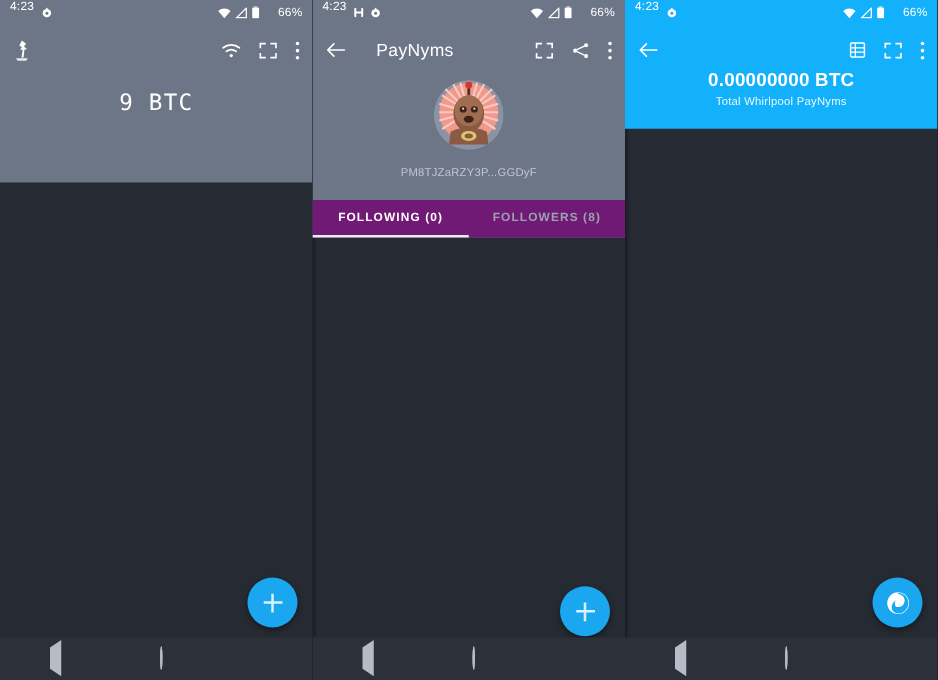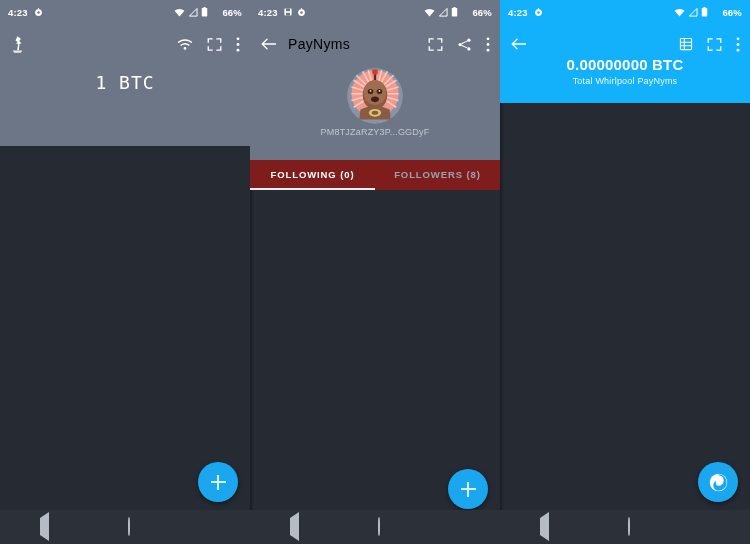--- a/index.html
+++ b/index.html
@@ -18,46 +18,45 @@
   
   #panel-left  { left: 0;   width: 250px; background: #262b33; }
   
   #panel-mid   { left: 250px; width: 250px; background: #262b33; }
   
   #panel-right { left: 500px; width: 250px; background: #262b33; }
 
   
   .statusbar {
     position: relative; height: 20px; width: 100%;
-    display: flex; align-items: center;
-    padding: 12px 8px; font-size: 9.5px; color: #ffffff;
+    display: flex; 
+    padding: 0 8px; font-size: 9.5px; color: #ffffff;
     letter-spacing: .2px;
-    font-weight: bold;
   }
   .sb-time { font-size: 9.5px; }
   .sb-left-icons { display: flex; align-items: center; gap: 5px; margin-left: 6px; }
   .sb-right { margin-left: auto; display: flex; align-items: center; gap: 3px; }
   .sb-right .pct { font-size: 9.5px; margin-left: 11px; }
   .sb-ico { display: inline-block; line-height: 0; }
 
   
   .toolbar {
     position: relative; height: 40px; width: 100%;
     display: flex; align-items: center; padding: 0 10px;
   }
   .tb-title {
-    font-size: 14px; color: #000000; margin-left: 11px; letter-spacing: .3px;
+    font-size: 14px; color: #ffffff; margin-left: 24px; letter-spacing: .3px;
   }
   .tb-spacer { flex: 1 1 auto; }
   .tb-actions { display: flex; align-items: center; gap: 14px; }
   .tb-btn { line-height: 0; cursor: pointer; }
 
   
   .hdr-grey { background: #6d7687; }
-  .hdr-grey-dim { background: #7f1d1d; }
+  .hdr-grey-dim { background: #701a75; }
 
   
   #left-header { position: relative; height: 146px; }
   .balance-wrap {
     position: absolute; left: 0; right: 0; top: 72px;
     text-align: center;
   }
   .balance-big {
     font-family: "DejaVu Sans Mono", "Liberation Mono", monospace;
     font-size: 18px; color: #ffffff; letter-spacing: 1px;
@@ -67,21 +66,21 @@
   #mid-header { position: relative; height: 190px; background: #6d7687; }
   .paynym-block { position: relative; padding-top: 4px; text-align: center; }
   .avatar {
     width: 56px; height: 56px; border-radius: 50%;
     margin: 0 auto; overflow: hidden; display: block;
   }
   .paynym-name {
     margin-top: 7px; font-size: 11px; color: #ffffff; letter-spacing: .2px;
   }
   .paynym-code {
-    margin-top: 3px; font-size: 9px; color: #c2c7d0; letter-spacing: .2px;
+    margin-top: 13px; font-size: 9px; color: #c2c7d0; letter-spacing: .2px;
   }
   .tabs {
     position: absolute; left: 0; right: 0; bottom: 0;
     display: flex; height: 30px; align-items: center;
   }
   .tab {
     flex: 1 1 50%; text-align: center; font-size: 9.5px;
     letter-spacing: .9px; font-weight: bold; cursor: pointer;
     position: relative; height: 30px; line-height: 30px;
   }
@@ -203,21 +202,21 @@
             <svg width="4" height="15" viewBox="0 0 4 18">
               <circle cx="2" cy="2.2" r="1.7" fill="#fff"></circle>
                 <circle cx="2" cy="9" r="1.7" fill="#fff"></circle>
                 <circle cx="2" cy="15.8" r="1.7" fill="#fff"></circle>
             </svg>
           </span>
         </span>
       </div>
 
       <div class="balance-wrap">
-        <div class="balance-big">1  BTC</div>
+        <div class="balance-big">9  BTC</div>
       </div>
     </div>
 
     <div class="fab" style="right:12px; bottom:42px;">
       <span class="fab-plus"></span>
     </div>
 
     <div class="navbar">
       <span class="nav-btn"><span class="nav-back"></span></span>
       <span class="nav-btn"><span class="nav-home"></span></span>

